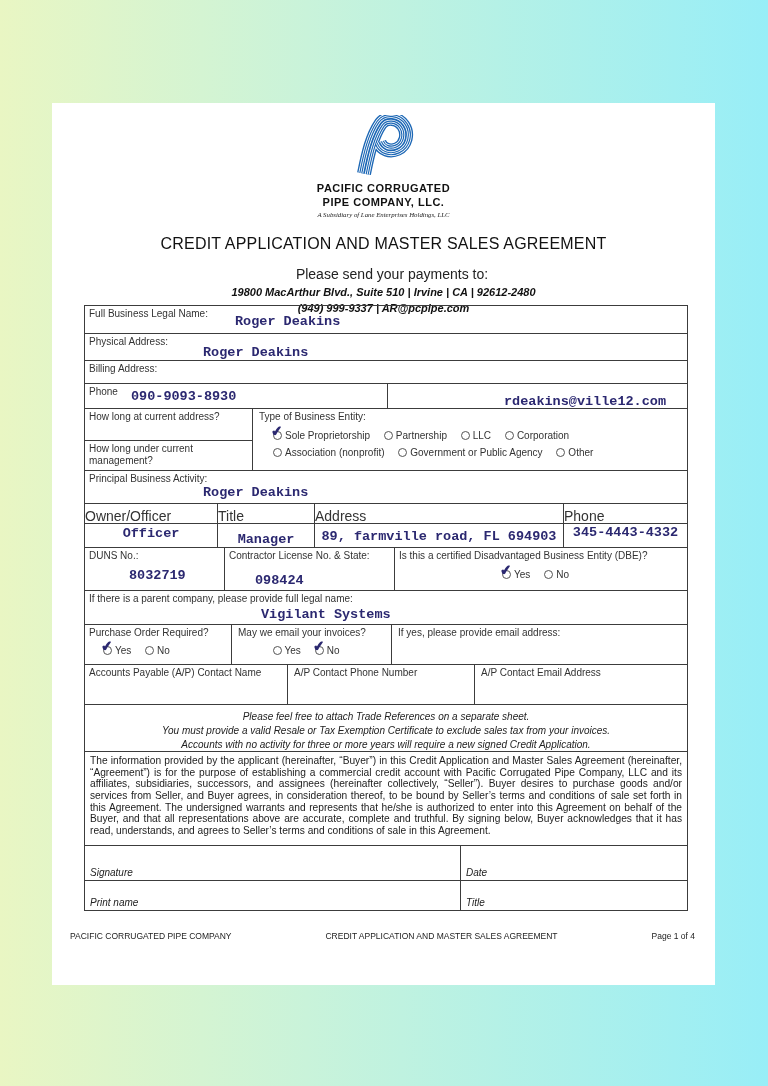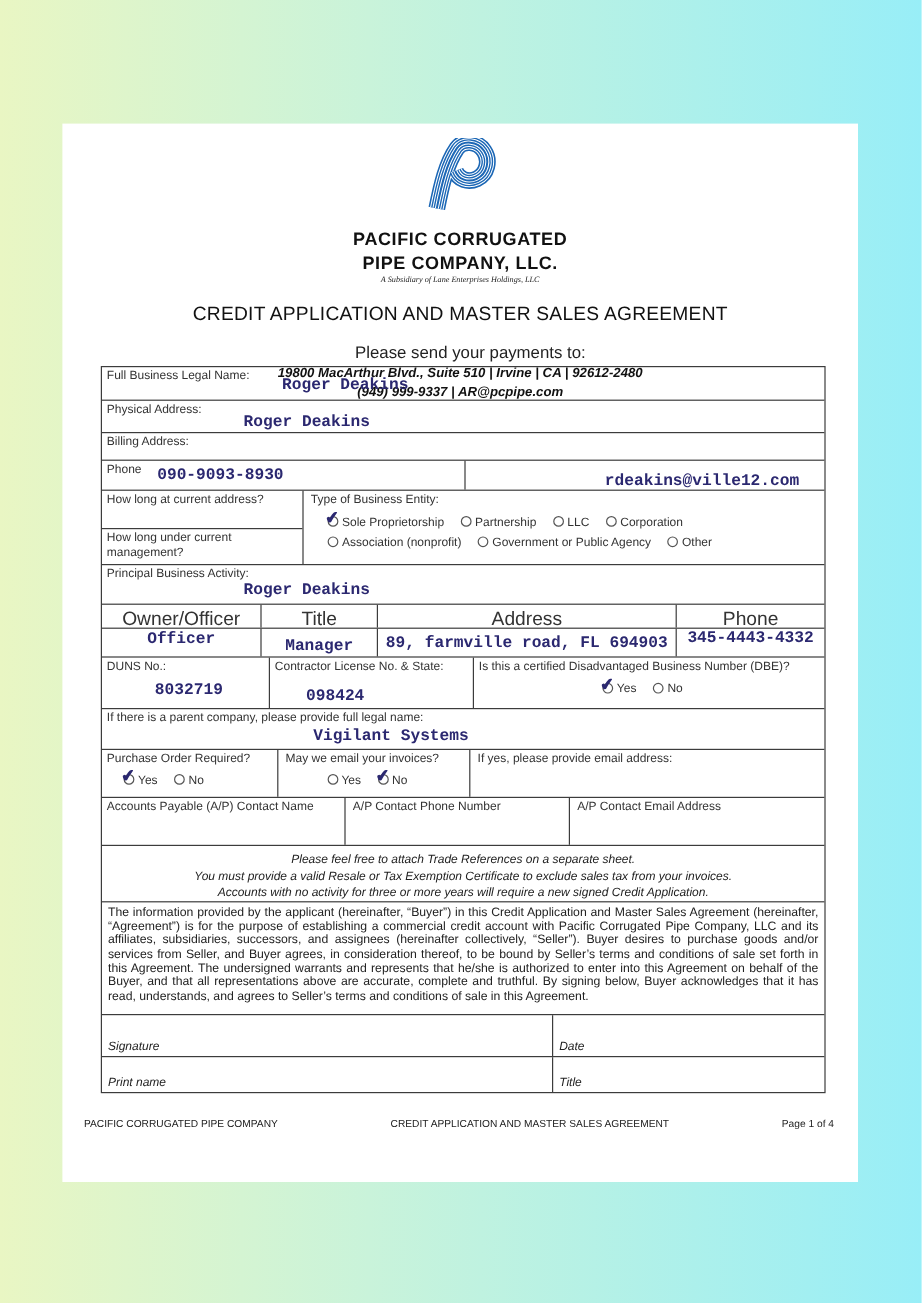--- a/index.html
+++ b/index.html
@@ -10,21 +10,21 @@
     position:relative;
     overflow:hidden;
   }
   :root { --ink:#2b2870; --line:#3c3c3c; --lbl:#333; }
 
   .page {
     position:absolute; left:52px; top:103px; width:663px; height:882px;
     background:#ffffff;
   }
   .header { padding-top:12px; text-align:center; }
-  .brand-name { font-weight:bold; font-size:15px; letter-spacing:0.5px; color:#111; line-height:1.3; margin-top:10px; }
+  .brand-name { font-weight:bold; font-size:11px; letter-spacing:0.5px; color:#111; line-height:1.3; margin-top:2px; }
   .brand-sub { font-family:"Liberation Serif", serif; font-style:italic; font-size:6.8px; color:#222; margin-top:1px; }
   .doc-title { font-size:16px; color:#111; letter-spacing:0.2px; margin-top:17px; }
   .pay-intro { font-size:14px; color:#222; margin-top:13px;margin-left:17px; }
   .pay-bold { font-size:11px; font-weight:bold; color:#111; margin-top:4px;font-style:italic; }
 
   .form-table {
     position:absolute; left:32px; top:202px; width:604px;
     border:1px solid var(--line);
     font-size:10px; color:var(--lbl);
   }
@@ -33,21 +33,21 @@
   .cell { position:relative; border-left:1px solid var(--line); flex:0 0 auto; }
   .cell:first-child { border-left:none; }
   .grow { flex:1 1 auto; }
   .lbl { display:block; padding:2px 0 0 4px; font-size:10px; color:var(--lbl); line-height:1.15; }
   .val {
     position:absolute; font-family:"Liberation Mono","DejaVu Sans Mono",monospace;
     font-weight:bold; font-size:13.5px; color:var(--ink); white-space:nowrap; line-height:1;
   }
   .ctr { left:0; right:0; text-align:center; }
 
-  .hdrcell { text-align:center; padding-top:4px; font-size:16px; }
+  .hdrcell { padding-top:4px; font-size:14px; }
 
   .opt { position:relative; display:inline-block; margin-right:11px; font-size:10px; white-space:nowrap; }
   .radio { display:inline-block; width:9px; height:9px; border:1.2px solid #555; border-radius:50%; background:#fff; vertical-align:-1px; margin-right:3px; }
   .check { display:none; position:absolute; left:-2px; top:-7px; color:var(--ink); font-size:14px; font-weight:bold; transform:rotate(-6deg); }
   .opt[data-checked="true"] .check { display:block; }
   .optrow { position:absolute; left:20px; white-space:nowrap; }
   .ynrow { position:absolute; white-space:nowrap; }
 
   .notes { text-align:center; font-style:italic; font-size:10px; color:#222; padding-top:5px; line-height:1.42; width:100%; }
   .legal { font-size:10.2px; color:#222; line-height:1.145; padding:3px 5px 0 5px; text-align:justify; width:100%; }
@@ -189,21 +189,21 @@
     <div class="row" style="height:43px">
       <div class="cell" style="width:139px">
         <span class="lbl">DUNS No.:</span>
         <span class="val" style="left:44px; top:21px">8032719</span>
       </div>
       <div class="cell" style="width:170px">
         <span class="lbl" style="width:150px">Contractor License No. &amp; State:</span>
         <span class="val" style="left:30px; top:26px">098424</span>
       </div>
       <div class="cell grow">
-        <span class="lbl">Is this a certified Disadvantaged Business Number (DBE)?</span>
+        <span class="lbl">Is this a certified Disadvantaged Business Entity (DBE)?</span>
         <div class="ynrow" style="left:0; right:0; top:21px; text-align:center">
           <span class="opt" data-checked="true">
             <span class="radio"></span><span class="check">✔</span><span>Yes</span>
           </span>
           <span class="opt" data-checked="false">
             <span class="radio"></span><span>No</span>
           </span>
         </div>
       </div>
     </div>

